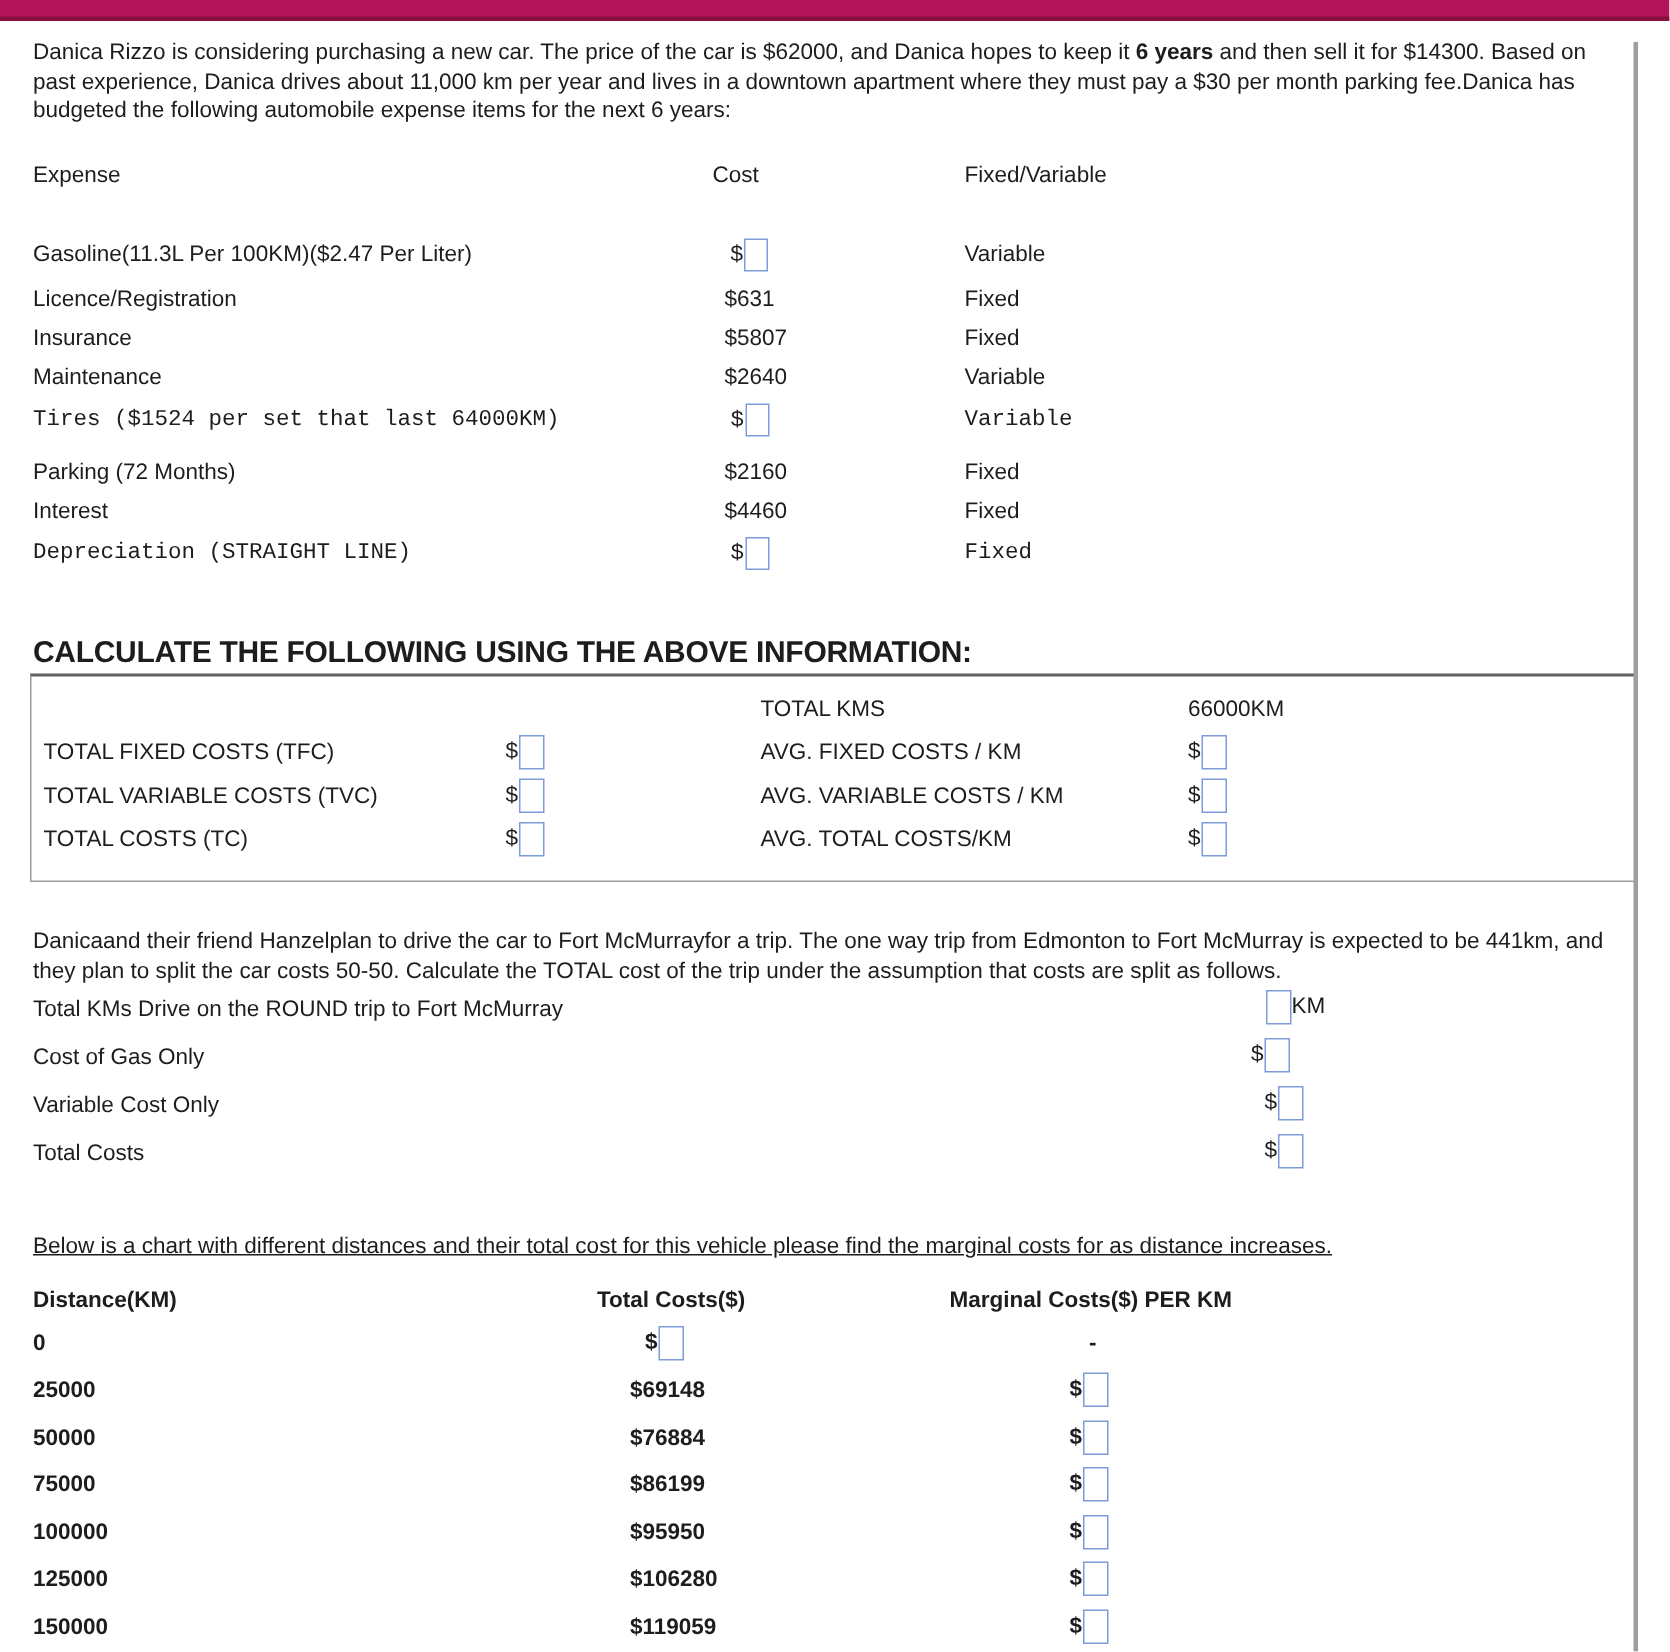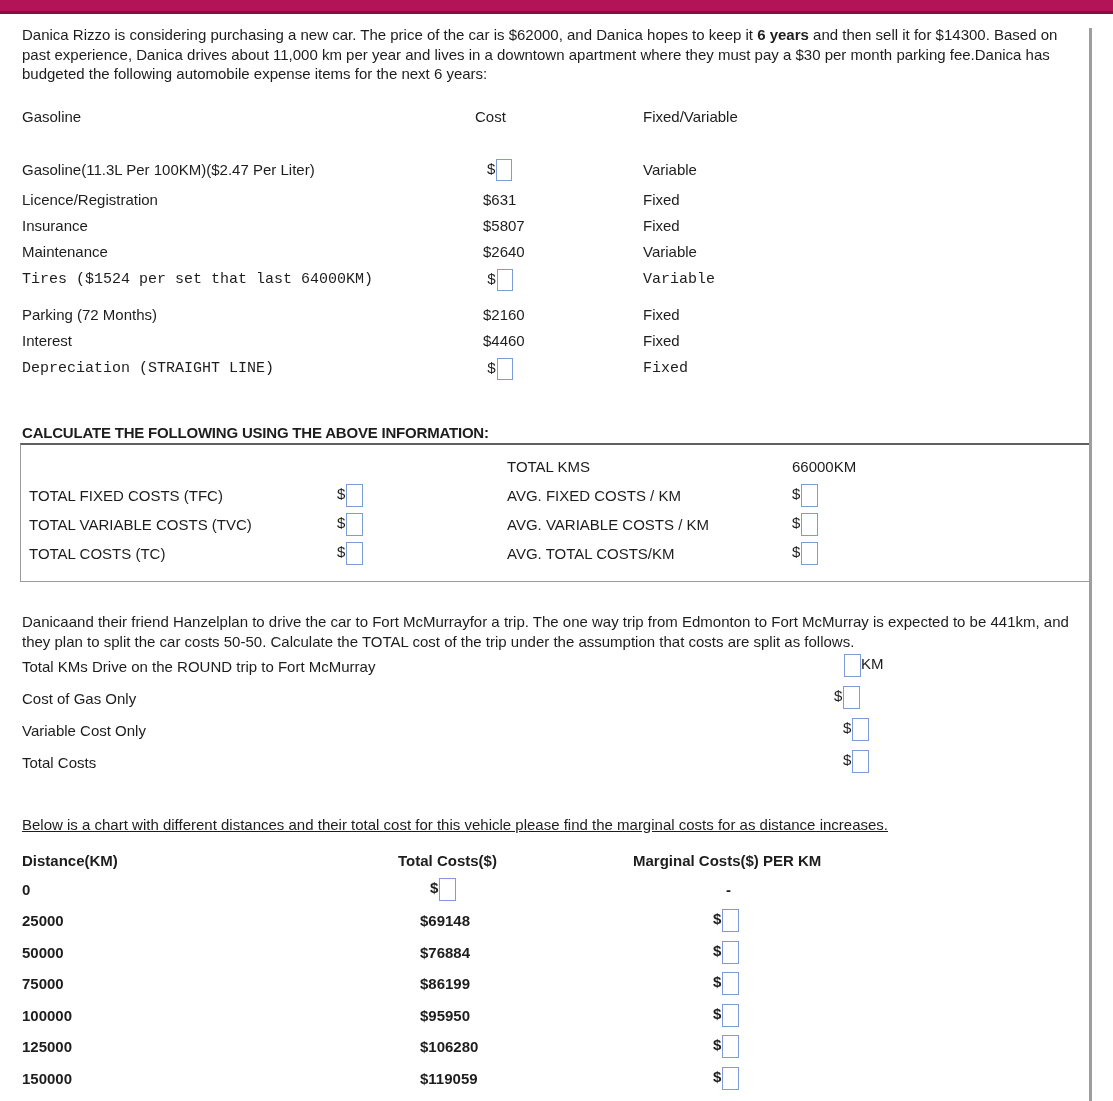--- a/index.html
+++ b/index.html
@@ -38,21 +38,21 @@
   .cost-box { padding-left: 12px; }
 
   .inputbox {
     display: inline-block; width: 17px; height: 23px;
     border: 1.5px solid var(--input_border, #7e9bd9);
     background: #fff; vertical-align: middle; margin-left: 1px;
   }
   .inputbox.sm { width: 16px; height: 22px; }
 
   
-  .calc-title { margin: 40px 0 2px 0; font-size: 15px; font-weight: bold; letter-spacing: -0.2px; }
+  .calc-title { margin: 40px 0 2px 0; font-size: 20px; font-weight: bold; letter-spacing: -0.2px; }
   .calc-box {
     width: 1072px; margin-left: -2px;
     border: 1px solid #9b9b9b; border-top: 2px solid #606060;
     padding: 7px 0 13px 8px;
   }
   .calc-row {
     display: grid; grid-template-columns: 308px 170px 285px auto;
     align-items: center; height: 29px;
   }
 
@@ -84,21 +84,21 @@
 
 <div class="topbar"></div>
 <div class="rail"></div>
 
 <div class="content">
 
   <p class="intro"><span>Danica Rizzo is considering purchasing a new car. The price of the car is $62000, and Danica hopes to keep it </span><span class="b">6 years</span><span> and then sell it for $14300. Based on past experience, Danica drives about 11,000 km per year and lives in a downtown apartment where they must pay a $30 per month parking fee.Danica has budgeted the following automobile expense items for the next  6 years:</span></p>
 
   <div class="exp">
     <div class="exp-row head">
-      <span>Gasoline</span>
+      <span>Expense</span>
       <span>Cost</span>
       <span>Fixed/Variable</span>
     </div>
 
     <div class="exp-row boxrow">
       <span>Gasoline(11.3L Per 100KM)($2.47 Per Liter)</span>
       <span class="cost-box nowrap"><span>$</span><span class="inputbox sm"></span></span>
       <span>Variable</span>
     </div>
 

